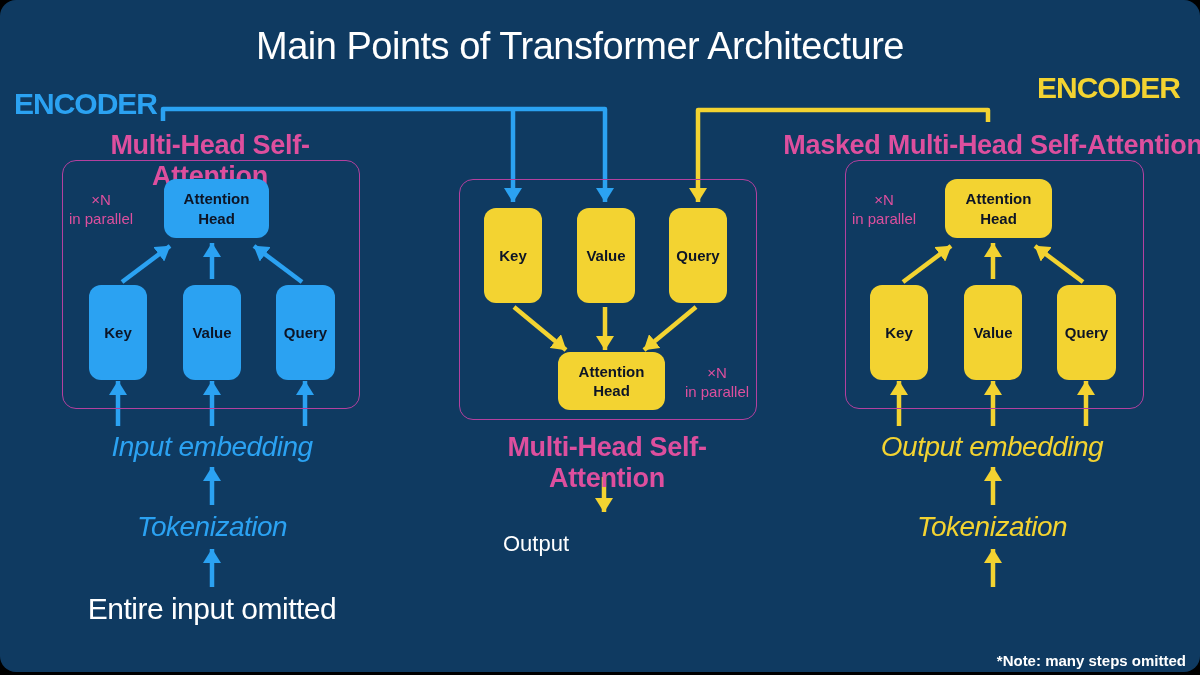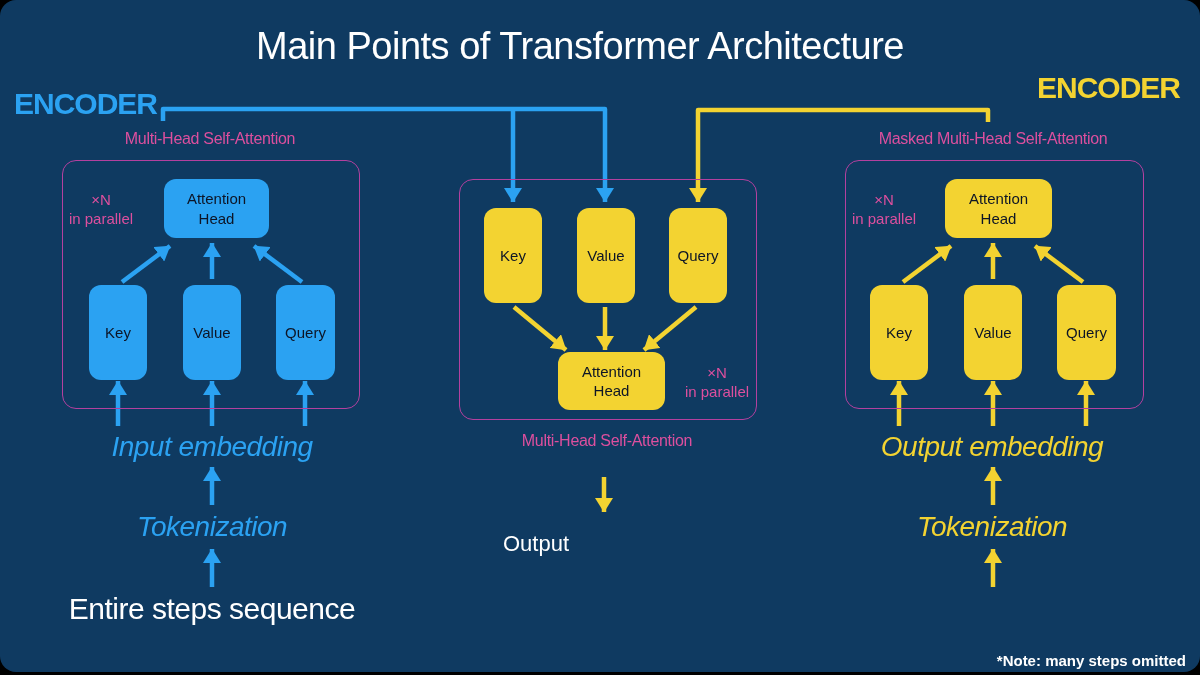--- a/index.html
+++ b/index.html
@@ -6,25 +6,25 @@
   .stage{position:relative;width:1200px;height:675px;background:#000;overflow:hidden;
          font-family:"Liberation Sans","DejaVu Sans",sans-serif;}
   .slide{position:absolute;left:0;top:0;width:1200px;height:672px;
          background:var(--background,#0F3A61);border-radius:16px;}
   .abs{position:absolute;}
   .title{left:0;top:25px;width:1160px;text-align:center;color:var(--white,#fff);
          font-size:38px;font-weight:500;letter-spacing:-0.5px;}
   .heading{top:71px;font-size:30px;font-weight:bold;letter-spacing:-1px;}
   .heading.enc{left:14px;color:var(--blue,#2BA2F2);margin-top:16px;}
   .heading.dec{right:20px;color:var(--yellow,#F3D331);}
-  .block-label{color:var(--pink_text,#DD4F9E);font-size:16px;font-weight:400;
+  .block-label{color:var(--pink_text,#DD4F9E);font-size:27px;font-weight:700;
                text-align:center;letter-spacing:-0.3px;}
   .pinkbox{border:1.5px solid var(--pink_border,#B4409F);border-radius:14px;}
   .node{display:flex;align-items:center;justify-content:center;text-align:center;
-        color:var(--box_text,#0d1526);font-size:15px;font-weight:normal;line-height:1.3;}
+        color:var(--box_text,#0d1526);font-size:15px;font-weight:bold;line-height:1.3;}
   .node.small{border-radius:12px;}
   .node.head{border-radius:12px;padding:0 6px;}
   .blue-fill{background:var(--blue,#2BA2F2);}
   .yellow-fill{background:var(--yellow,#F3D331);}
   .parallel{color:var(--pink_text,#DD4F9E);font-size:15px;line-height:19px;
             text-align:center;width:100px;}
   .parallel span{display:block;}
   .flow-label{font-size:28px;font-style:italic;text-align:center;width:320px;letter-spacing:-0.5px;}
   .flow-label.blue{color:var(--blue,#2BA2F2);}
   .flow-label.yellow{color:var(--yellow,#F3D331);}
@@ -96,21 +96,21 @@
   <div class="abs parallel" style="left:51px;top:190px;">
     <span>×N</span>
     <span>in parallel</span>
   </div>
   <div class="abs node head blue-fill" style="left:164px;top:179px;width:93px;height:59px;">Attention Head</div>
   <div class="abs node small blue-fill" style="left:89px;top:285px;width:58px;height:95px;">Key</div>
   <div class="abs node small blue-fill" style="left:183px;top:285px;width:58px;height:95px;">Value</div>
   <div class="abs node small blue-fill" style="left:276px;top:285px;width:59px;height:95px;">Query</div>
   <div class="abs flow-label blue" style="left:52px;top:431px;">Input embedding</div>
   <div class="abs flow-label blue" style="left:52px;top:511px;">Tokenization</div>
-  <div class="abs source-label" style="left:52px;top:592px;">Entire steps sequence</div>
+  <div class="abs source-label" style="left:52px;top:592px;">Entire input omitted</div>
 
   <div class="abs pinkbox" style="left:459px;top:179px;width:296px;height:239px;"></div>
   <div class="abs node small yellow-fill" style="left:484px;top:208px;width:58px;height:95px;">Key</div>
   <div class="abs node small yellow-fill" style="left:577px;top:208px;width:58px;height:95px;">Value</div>
   <div class="abs node small yellow-fill" style="left:669px;top:208px;width:58px;height:95px;">Query</div>
   <div class="abs node head yellow-fill" style="left:558px;top:352px;width:95px;height:58px;">Attention Head</div>
   <div class="abs parallel" style="left:667px;top:363px;">
     <span>×N</span>
     <span>in parallel</span>
   </div>

